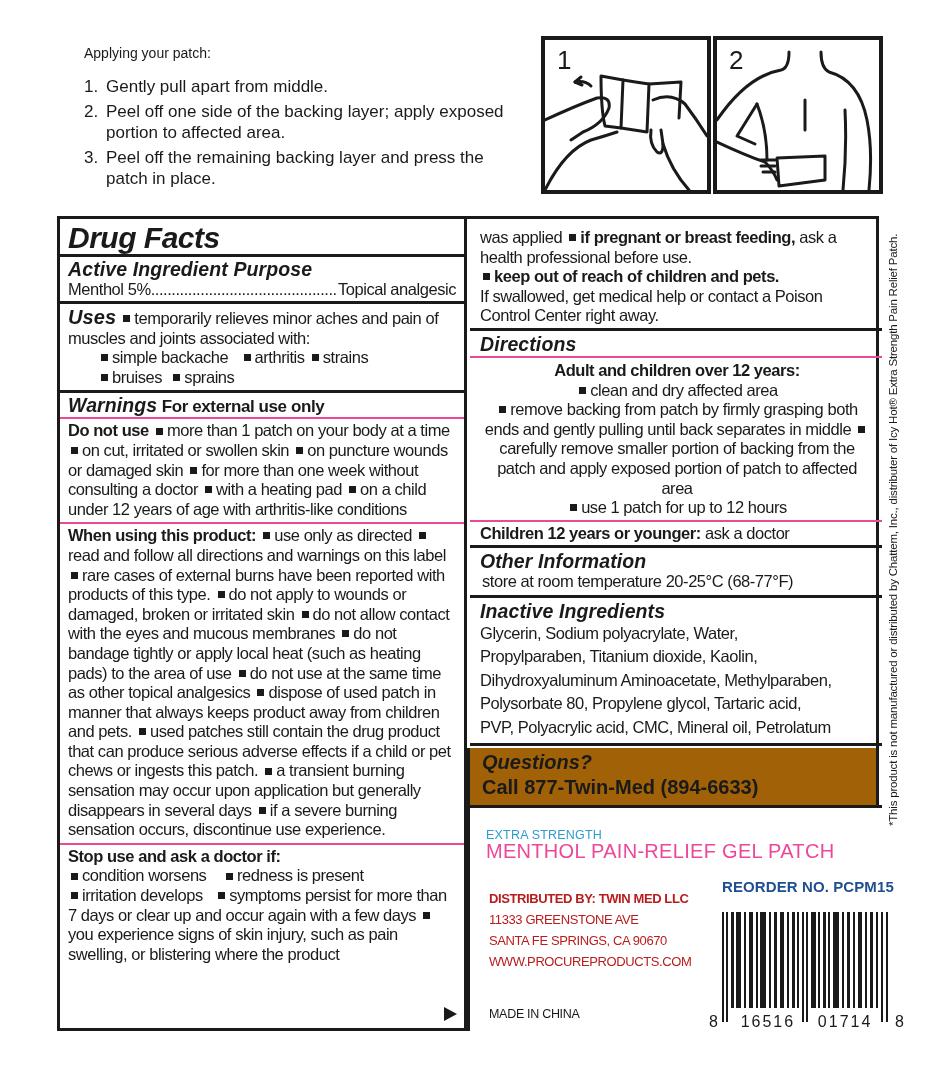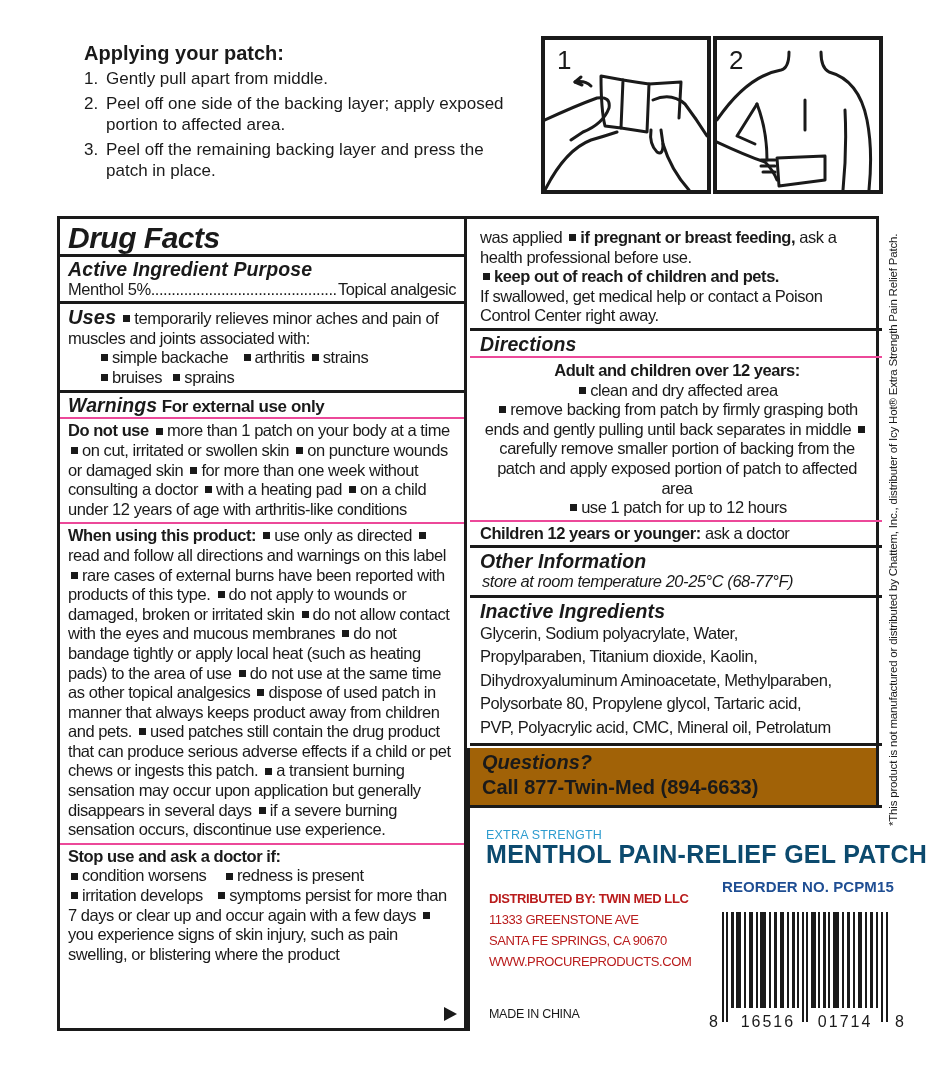--- a/index.html
+++ b/index.html
@@ -1,21 +1,21 @@
 <!DOCTYPE html>
 <html><head>
 <meta charset="utf-8">
 <style>
   * { box-sizing: border-box; margin: 0; padding: 0; }
   html, body { width: 951px; height: 1080px; background: #ffffff; overflow: hidden; }
   body { position: relative; font-family: "Liberation Sans", "DejaVu Sans", sans-serif; color: #1a1a1a; }
 
   
   .apply { position: absolute; left: 84px; top: 42px; width: 440px; }
-  .apply-title { font-weight: bold; font-size: 20px; line-height: 22px; margin-bottom: 4px; }
+  .apply-title { font-weight: normal; font-size: 14px; line-height: 22px; margin-bottom: 12px; }
   .apply-step { font-size: 17px; line-height: 21px; display: flex; margin-bottom: 4px; }
   .apply-step .num { width: 22px; flex: none; }
 
   .illus { position: absolute; top: 36px; width: 170px; height: 158px; border: 4px solid #1a1a1a; background: #fff; }
   .illus1 { left: 541px; }
   .illus2 { left: 713px; }
   .illus .stepnum { position: absolute; left: 12px; top: 6px; font-size: 26px; line-height: 28px; }
   .illus svg { position: absolute; left: 0; top: 0; }
 
   
@@ -34,21 +34,21 @@
   .active-row { display: flex; font-size: 16.5px; line-height: 19px; letter-spacing: -0.45px; }
   .active-row .dots { flex: 1; overflow: hidden; white-space: nowrap; }
 
   .df-right { position: absolute; left: 410px; top: 0; width: 412px; height: 558px; }
   .rsec { padding: 0 8px 0 10px; border-bottom: 3px solid #1a1a1a; }
   .q-box { position: absolute; left: 467px; top: 748px; width: 412px; height: 62px; border: 3px solid #1a1a1a; border-top: none; background:#a16207; padding: 2px 12px; }
   .q-title { font-size: 20px; font-weight: bold; font-style: italic; line-height: 24px; }
   .q-call { font-size: 20px; font-weight: bold; line-height: 26px; }
 
   .brand-sub { position: absolute; left: 486px; top: 828px; font-size: 12.5px; color: #2e9ccf; letter-spacing: 0.2px; }
-  .brand-main { position: absolute; left: 486px; top: 840px; font-size: 25px; font-weight: bold; color: #0c4a6e; letter-spacing: 0.3px; }
+  .brand-main { position: absolute; left: 486px; top: 840px; font-size: 20px; font-weight: normal; color: #ec4899; letter-spacing: 0.3px; }
 
   .dist { position: absolute; left: 489px; top: 888px; font-size: 13px; line-height: 21px; letter-spacing: -0.4px; color: #b91c1c; }
   .dist .d-head { font-weight: bold; }
   .made { position: absolute; left: 489px; top: 1007px; font-size: 12.5px; letter-spacing: -0.3px; }
 
   .reorder { position: absolute; left: 722px; top: 878px; font-size: 15px; font-weight: bold; color: #1f4e93; letter-spacing: 0.1px; }
   .barcode { position: absolute; left: 722px; top: 912px; width: 168px; height: 122px; }
   .barcode-digits { position: absolute; left: 709px; top: 1013px; width: 195px; font-size: 16px; display: flex; justify-content: space-between; }
 
   .vert { position: absolute; left: 887px; top: 826px; width: 610px; height: 20px; transform: rotate(-90deg); transform-origin: left top; font-size: 11.5px; letter-spacing: -0.2px; white-space: nowrap; color:#1a1a1a; }
@@ -213,21 +213,21 @@
 
     <div class="rsec" style="padding-top:2px;padding-bottom:2px;">
       <div class="txt">
         <b>Children 12 years or younger:</b>
         <span>ask a doctor</span>
       </div>
     </div>
 
     <div class="rsec" style="padding-top:2px;padding-bottom:3px;">
       <div class="sec-hd">Other Information</div>
-      <div class="txt" style="padding-left:2px;font-style:italic;">store at room temperature 20-25°C (68-77°F)</div>
+      <div class="txt" style="padding-left:2px;">store at room temperature 20-25°C (68-77°F)</div>
     </div>
 
     <div class="rsec" style="padding-top:2px;padding-bottom:4px;">
       <div class="sec-hd">Inactive Ingredients</div>
       <div class="txt" style="line-height:23.5px;">
         <div>Glycerin, Sodium polyacrylate, Water,</div>
         <div>Propylparaben, Titanium dioxide, Kaolin,</div>
         <div>Dihydroxyaluminum Aminoacetate, Methylparaben,</div>
         <div>Polysorbate 80, Propylene glycol, Tartaric acid,</div>
         <div>PVP, Polyacrylic acid, CMC, Mineral oil, Petrolatum</div>

